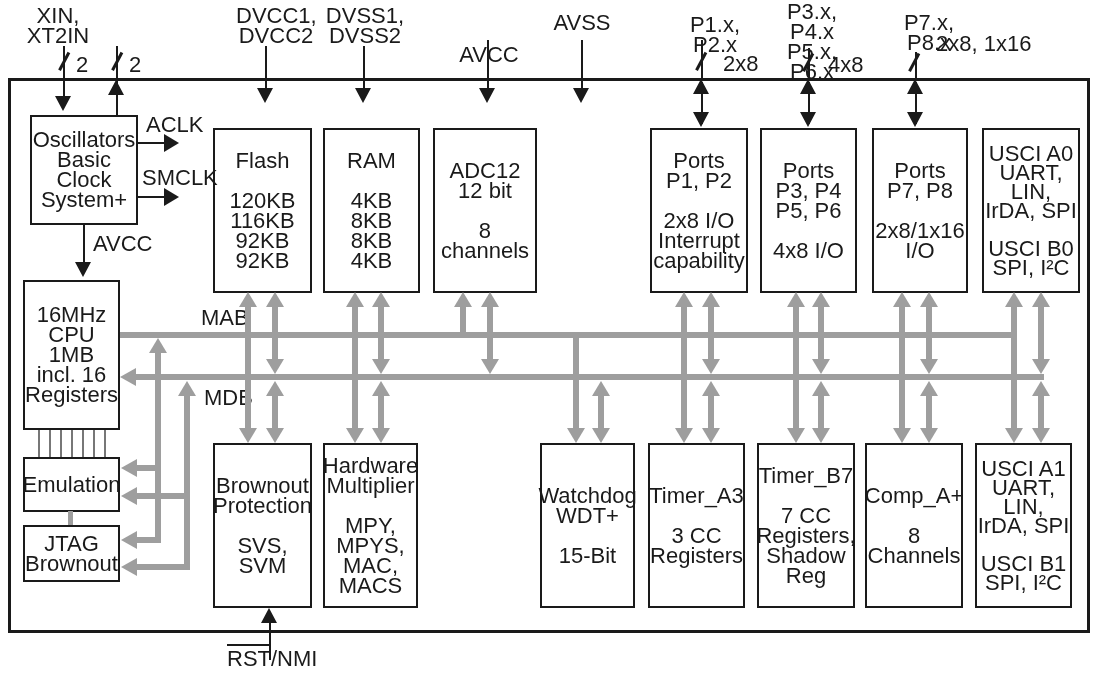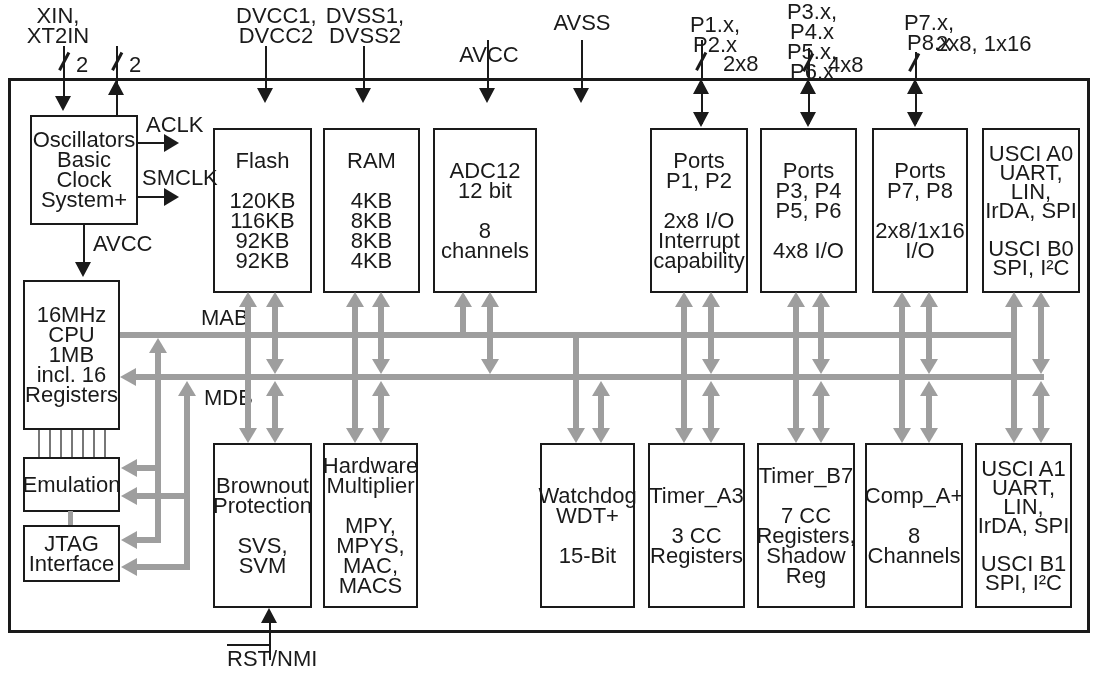--- a/index.html
+++ b/index.html
@@ -149,21 +149,21 @@
   <div class="vt" style="left:38px;top:430px;height:27px;"></div>
   <div class="vt" style="left:49px;top:430px;height:27px;"></div>
   <div class="vt" style="left:60px;top:430px;height:27px;"></div>
   <div class="vt" style="left:71px;top:430px;height:27px;"></div>
   <div class="vt" style="left:82px;top:430px;height:27px;"></div>
   <div class="vt" style="left:93px;top:430px;height:27px;"></div>
   <div class="vt" style="left:104px;top:430px;height:27px;"></div>
   <div class="block" style="left:23px;top:457px;width:97px;height:55px;">Emulation</div>
   <div class="vg" style="left:68px;top:511px;width:5px;height:15px;"></div>
   <div class="block" style="left:23px;top:525px;width:97px;height:57px;">JTAG
-Interface</div>
+Brownout</div>
 
   <div class="hg" style="left:120px;top:332px;width:897px;"></div>
   <div class="buslabel" style="left:201px;top:305px;">MAB</div>
   <div class="alf" style="left:120px;top:368px;"></div>
   <div class="hg" style="left:136px;top:374px;width:908px;"></div>
   <div class="buslabel" style="left:204px;top:385px;">MDB</div>
 
   <div class="aup" style="left:149px;top:338px;"></div>
   <div class="vg" style="left:155px;top:353px;height:190px;"></div>
   <div class="hg" style="left:137px;top:465px;width:24px;"></div>

